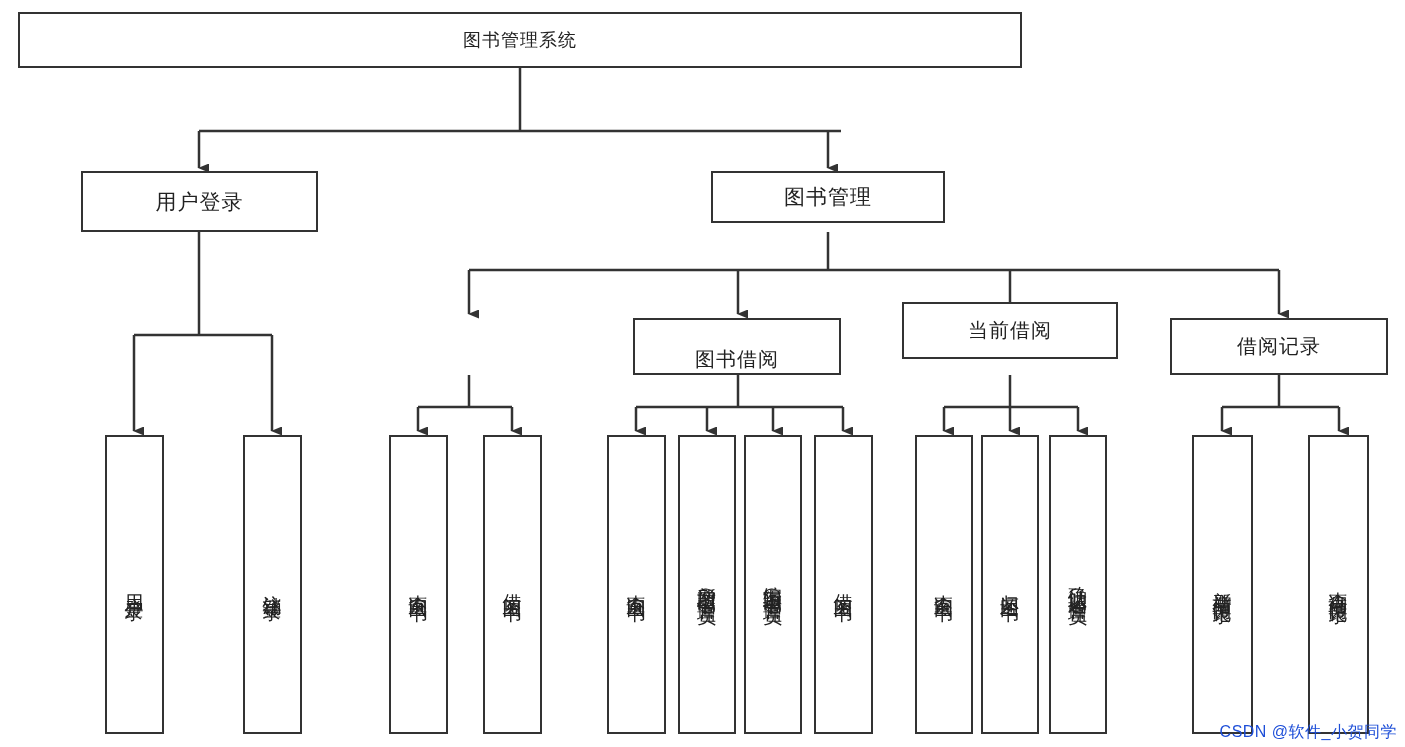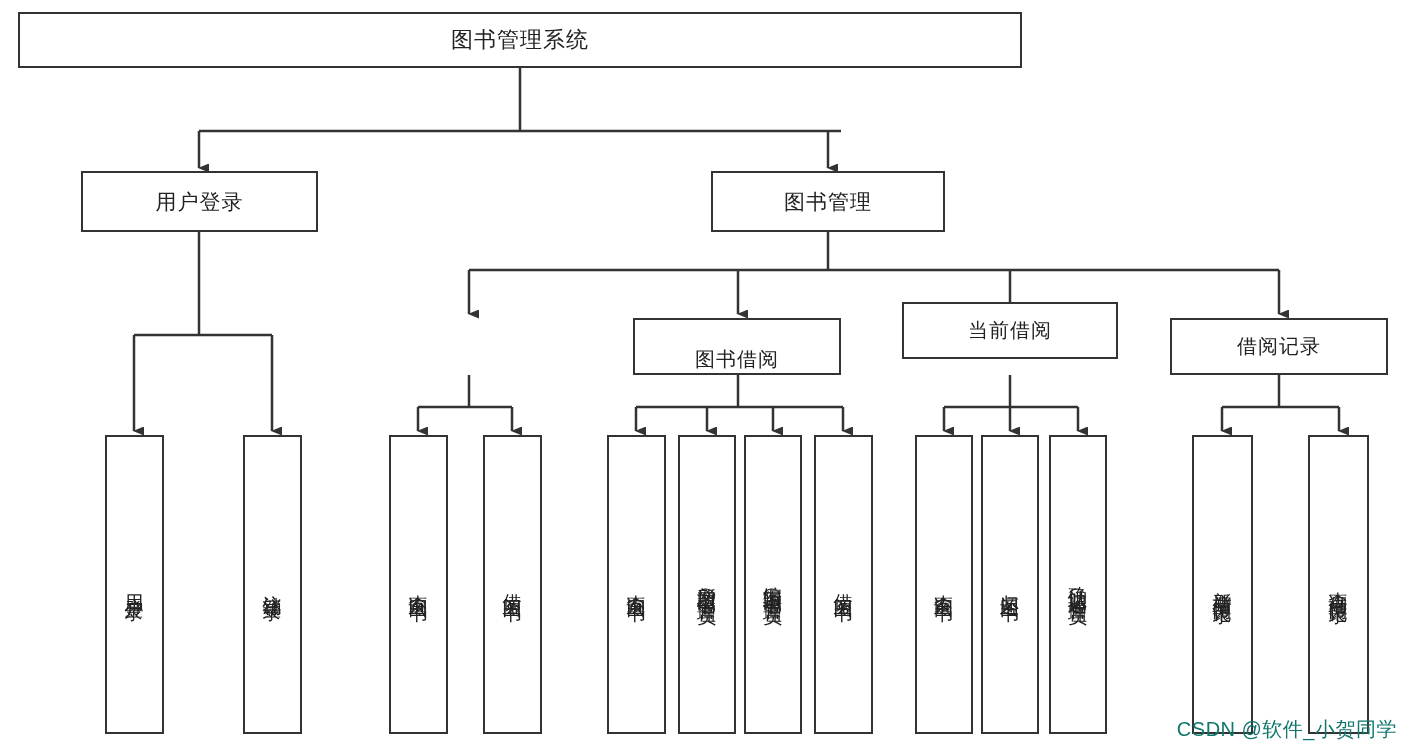--- a/index.html
+++ b/index.html
@@ -30,21 +30,21 @@
     position: absolute;
     box-sizing: border-box;
     border: 2.5px solid #333333;
     background: #ffffff;
     display: flex;
     align-items: center;
     justify-content: center;
     color: #222222;
   }
   .node.level0 {
-    font-size: 22px;
+    font-size: 18px;
     text-align: center;
   }
   .node.level1 {
     font-size: 21px;
   }
   .node.level2 {
     font-size: 20px;
   }
   .node.leaf {
     align-items: center;
@@ -61,22 +61,22 @@
     text-align: center;
   }
   .hlabel {
     white-space: nowrap;
     letter-spacing: 1px;
   }
   #watermark {
     position: absolute;
     right: 8px;
     bottom: 4px;
-    font-size: 20px;
-    color: #0f766e;
+    font-size: 16px;
+    color: #1d4ed8;
     letter-spacing: 0.5px;
     white-space: nowrap;
   }
 </style>
 </head>
 <body>
 
 <div id="canvas">
 
   <svg id="wires" viewBox="0 0 1405 747">
@@ -130,21 +130,21 @@
   </svg>
 
   <div class="node level0" style="left:18px; top:12px; width:1004px; height:56px;">
     <span class="hlabel">图书管理系统</span>
   </div>
 
   <div class="node level1" style="left:81px; top:171px; width:237px; height:61px;">
     <span class="hlabel">用户登录</span>
   </div>
 
-  <div class="node level1" style="left:711px; top:171px; width:234px; height:61px;">
+  <div class="node level1" style="left:711px; top:171px; width:234px; height:52px;">
     <span class="hlabel">图书管理</span>
   </div>
 
 
   <div class="node level2" style="left:633px; top:318px; width:208px; height:57px;align-items:flex-end;">
     <span class="hlabel">图书借阅</span>
   </div>
 
   <div class="node level2" style="left:902px; top:302px; width:216px; height:57px;">
     <span class="hlabel">当前借阅</span>

